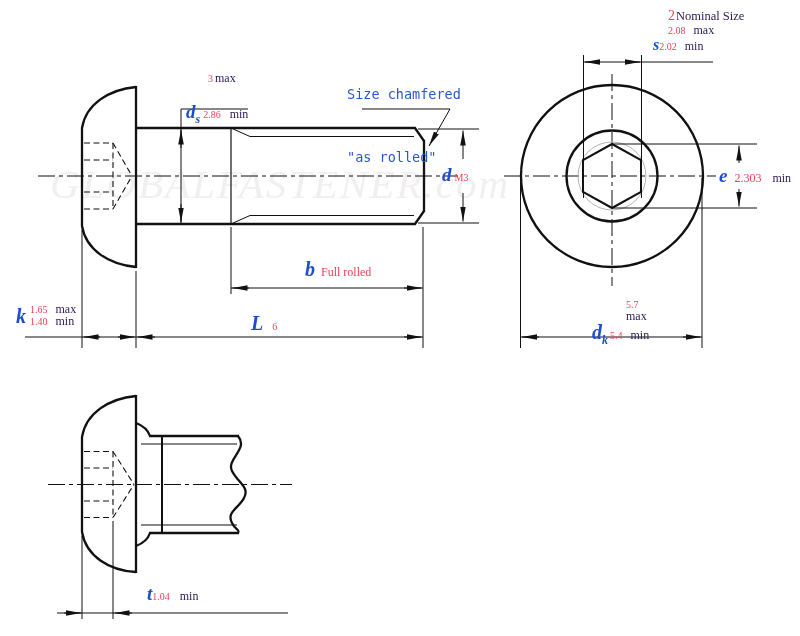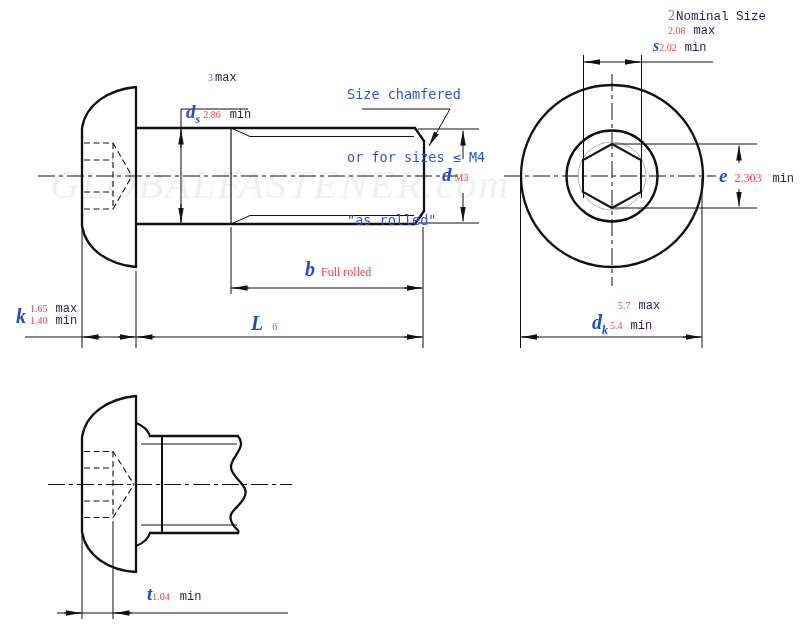--- a/index.html
+++ b/index.html
@@ -8,21 +8,21 @@
   #stage svg{position:absolute;left:0;top:0;z-index:1;}
   .watermark{position:absolute;left:50px;top:160px;z-index:0;
              font-family:"Liberation Serif",serif;font-style:italic;
              font-size:41px;letter-spacing:2px;color:#f1efef;white-space:nowrap;}
   .lbl{position:absolute;z-index:2;white-space:nowrap;line-height:1;}
   .sym{color:#1d4ecb;font-style:italic;font-weight:bold;font-size:19px;
        font-family:"Liberation Serif",serif;}
   .sym sub{font-size:12px;font-style:italic;font-weight:bold;}
   .val{color:#ee4157;font-size:10px;font-family:"Liberation Serif",serif;}
   .val.big{font-size:12px;}
-  .lim{color:#2d1854;font-size:12px;font-family:Liberation Mono, monospace;}
+  .lim{color:#2d1854;font-size:12px;font-family:Liberation Serif, serif;}
   .row{display:flex;align-items:baseline;}
   .note{position:absolute;z-index:2;font-family:"DejaVu Sans Mono",monospace;
         font-size:13.5px;line-height:21px;color:#2a57cf;white-space:pre;}
 </style>
 </head>
 <body>
 
 <div id="stage">
 
   <div class="watermark">GLOBALFASTENER.com</div>
@@ -165,21 +165,20 @@
     </div>
     <div class="row" style="margin-top:18px;">
       <span class="sym"><span>d</span><sub>s</sub></span>
       <span class="val" style="margin-left:3px;">2.86</span>
       <span class="lim" style="margin-left:9px;">min</span>
     </div>
   </div>
 
   <div class="note" style="left:347px;top:42px;">
     <div>Size chamfered</div>
-    <div>or for sizes ≤ M4</div>
     <div>"as rolled"</div>
   </div>
 
   <div class="lbl row" style="left:442px;top:165px;">
     <span class="sym">d</span>
     <span class="val" style="margin-left:3px;">M3</span>
   </div>
 
   <div class="lbl row" style="left:305px;top:259px;">
     <span class="sym" style="font-size:20px;">b</span>
@@ -227,21 +226,21 @@
     </div>
   </div>
 
   <div class="lbl row" style="left:719px;top:166px;">
     <span class="sym">e</span>
     <span class="val big" style="margin-left:7px;">2.303</span>
     <span class="lim" style="margin-left:11px;">min</span>
   </div>
 
   <div class="lbl" style="left:592px;top:300px;">
-    <div class="row" style="margin-left:26px;">
+    <div class="row" style="margin-left:26px;flex-direction:column;">
       <span class="val">5.7</span>
       <span class="lim" style="margin-left:8px;">max</span>
     </div>
     <div class="row" style="margin-top:0px;">
       <span class="sym" style="font-size:20px;"><span>d</span><sub>k</sub></span>
       <span class="val" style="margin-left:2px;">5.4</span>
       <span class="lim" style="margin-left:8px;">min</span>
     </div>
   </div>
 

